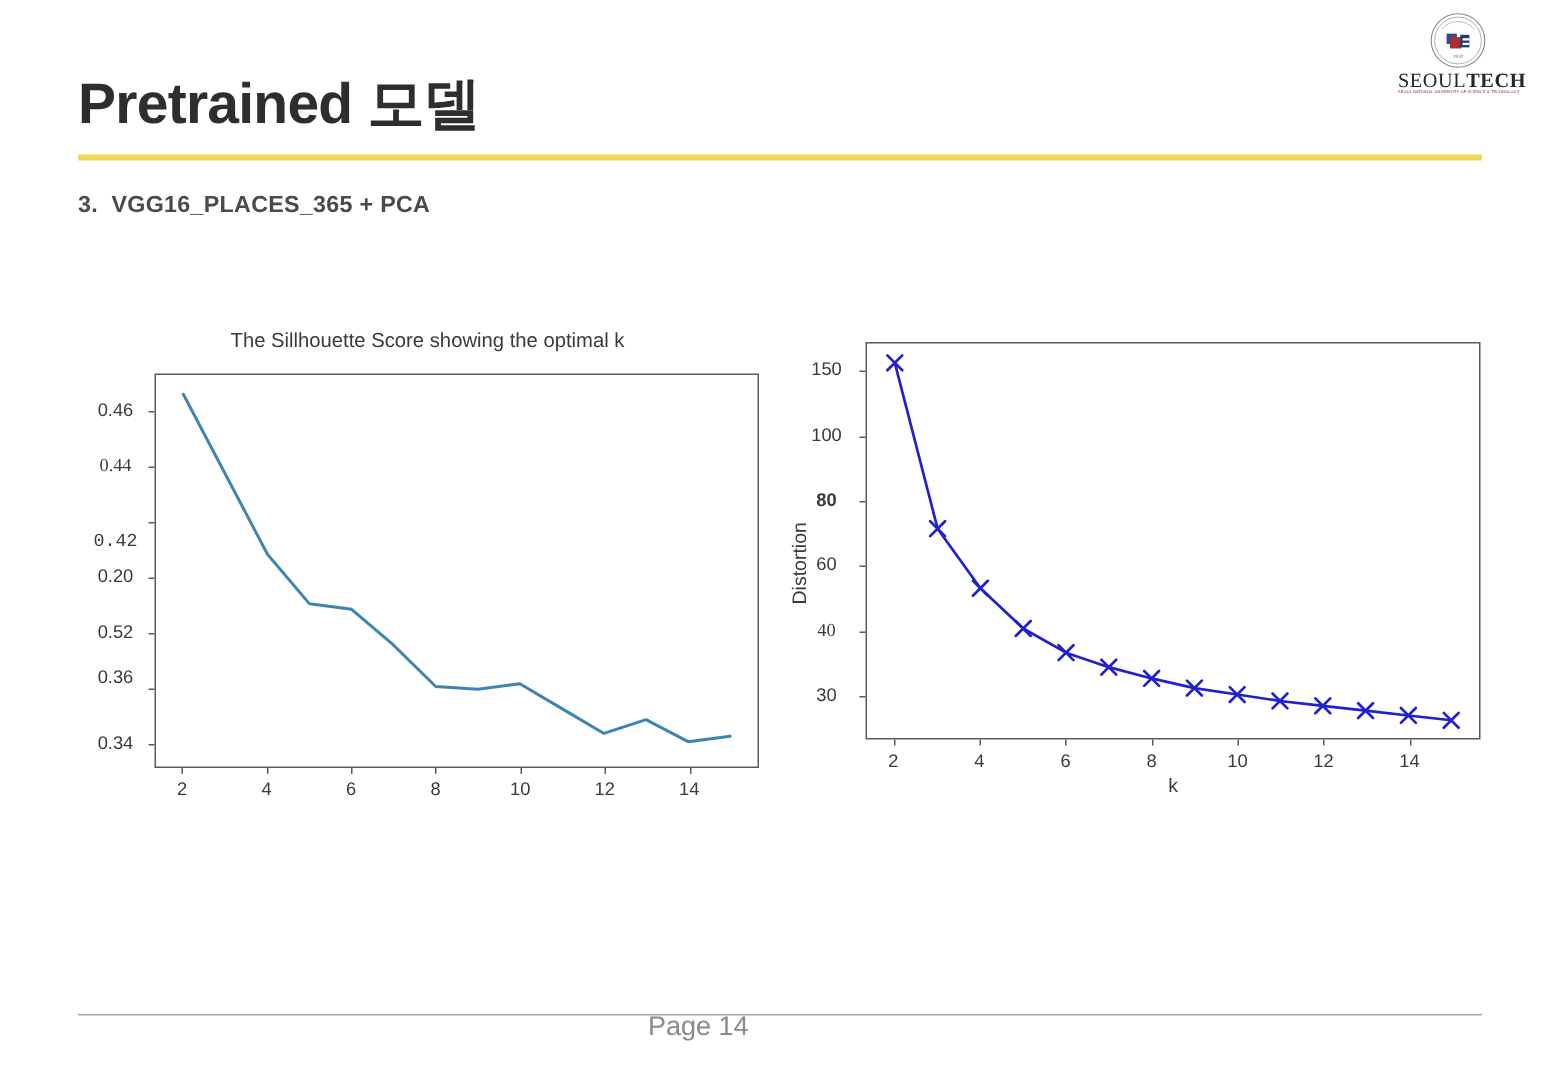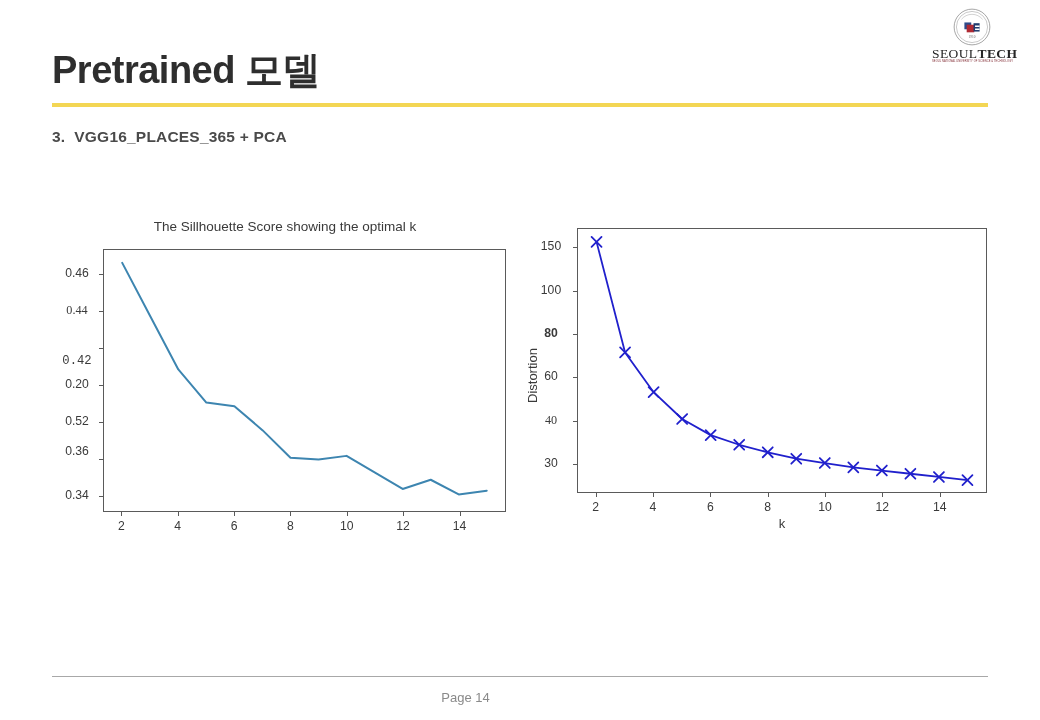--- a/index.html
+++ b/index.html
@@ -141,24 +141,24 @@
     position: absolute;
     left: 52px;
     top: 676px;
     width: 936px;
     height: 1px;
     background: #a8a8a8;
   }
   #page-number {
     position: absolute;
     left: 0;
-    top: 690px;
+    top: 674px;
     width: 931px;
     text-align: center;
-    font-size: 13px;
+    font-size: 18px;
     color: #8a8a8a;
   }
 </style>
 </head>
 <body>
 
 <div id="logo">
   <svg id="logo-seal" width="38" height="38" viewBox="0 0 100 100">
     <circle cx="50" cy="50" r="47" fill="#ffffff" stroke="#8a8a8a" stroke-width="2"></circle>
     <circle cx="50" cy="50" r="41" fill="#ffffff" stroke="#8a8a8a" stroke-width="1.2"></circle>

